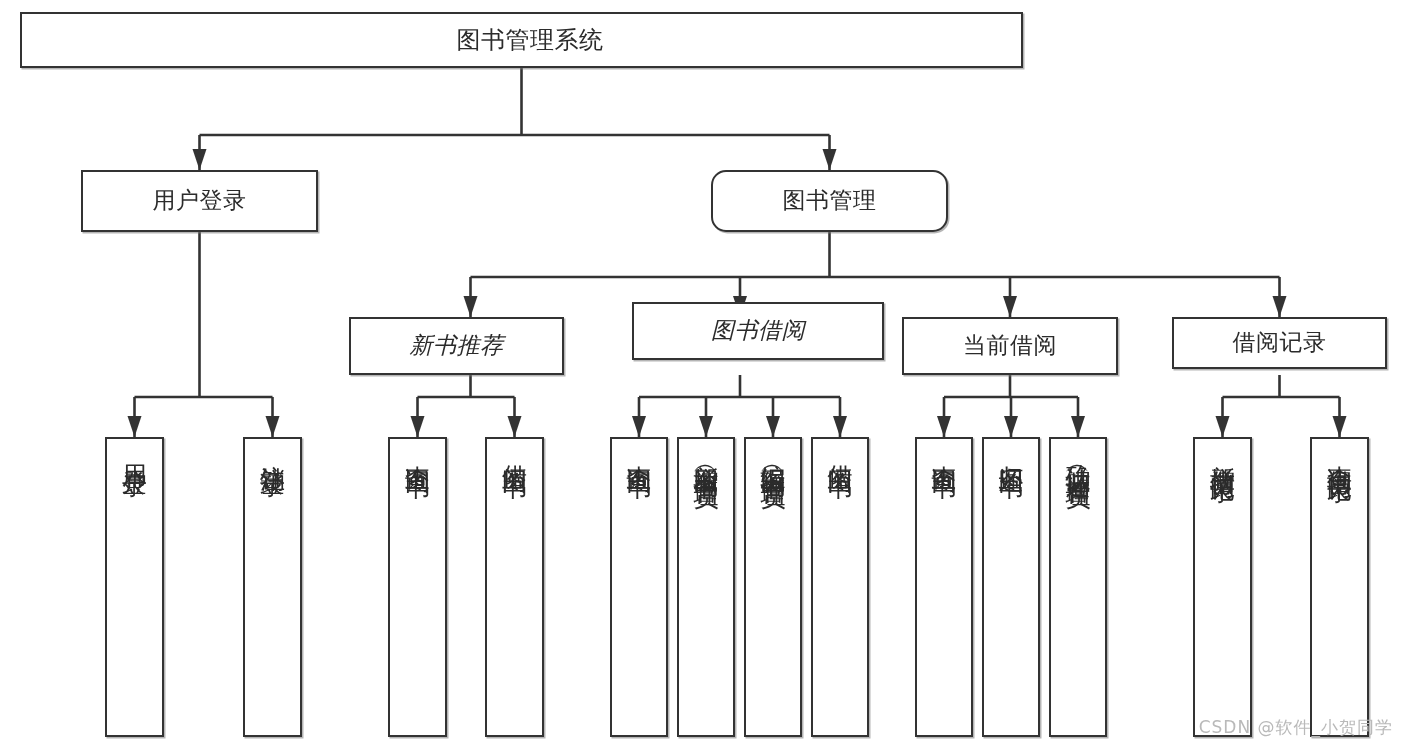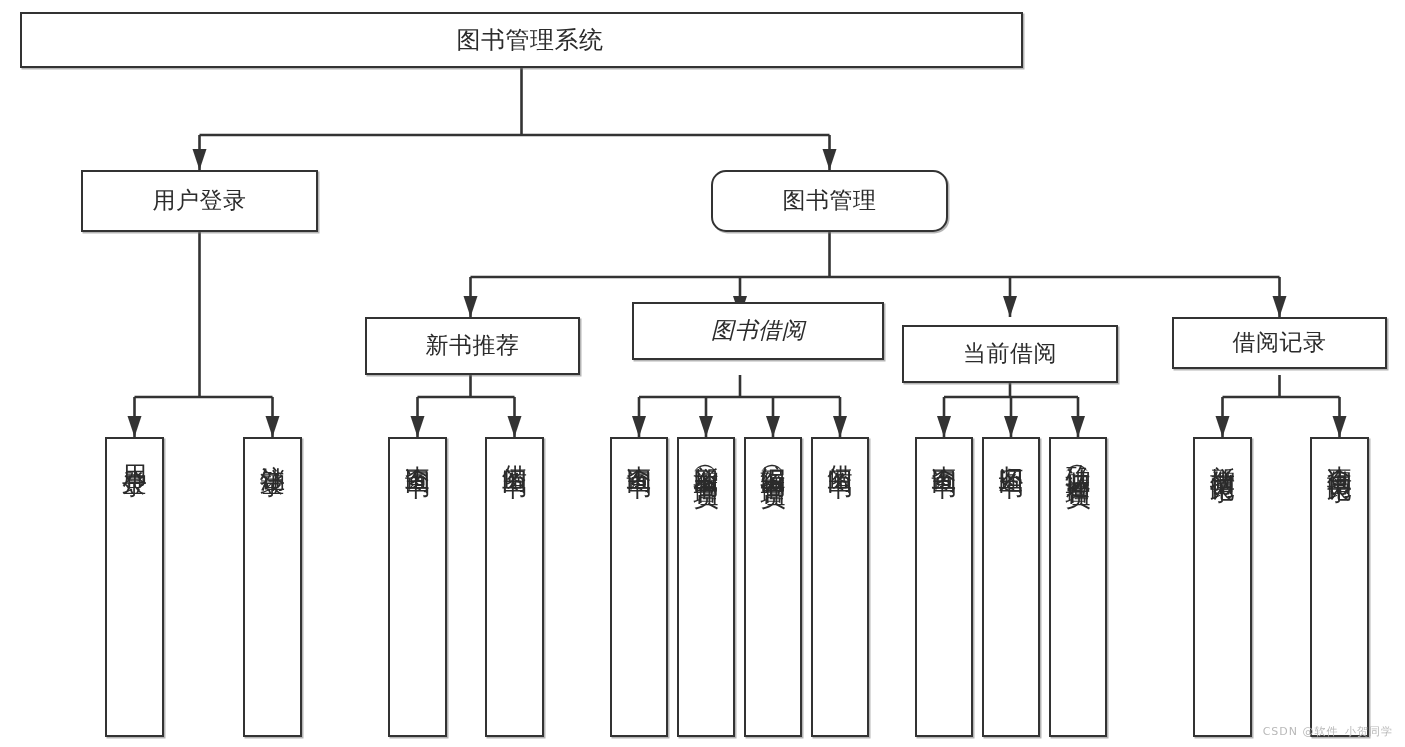--- a/index.html
+++ b/index.html
@@ -59,21 +59,21 @@
     text-orientation: upright;
     font-size: 25px;
     letter-spacing: 3px;
     line-height: 1;
     white-space: nowrap;
   }
   .watermark {
     position: absolute;
     right: 12px;
     bottom: 8px;
-    font-size: 11px;
+    font-size: 17px;
     color: #b9b9b9;
     letter-spacing: 1px;
     white-space: nowrap;
     z-index: 5;
   }
 </style>
 </head>
 <body>
 
 <div id="diagram-root">
@@ -134,27 +134,27 @@
   <div id="node-layer">
       <div class="node horizontal root" style="left: 20px; top: 12px; width: 1003px; height: 56px; padding-left: 17px;">
         <span class="label">图书管理系统</span>
       </div>
       <div class="node horizontal" style="left: 81px; top: 170px; width: 237px; height: 62px;">
         <span class="label">用户登录</span>
       </div>
       <div class="node horizontal" style="left: 711px; top: 170px; width: 237px; height: 62px; border-radius: 15px;">
         <span class="label">图书管理</span>
       </div>
-      <div class="node horizontal" style="left: 365px; top: 317px; width: 215px; height: 58px;">
+      <div class="node horizontal" style="left: 349px; top: 317px; width: 215px; height: 58px; font-style: italic;">
         <span class="label">新书推荐</span>
       </div>
       <div class="node horizontal" style="left: 632px; top: 302px; width: 252px; height: 58px; font-style: italic;">
         <span class="label">图书借阅</span>
       </div>
-      <div class="node horizontal" style="left: 902px; top: 317px; width: 216px; height: 58px; margin-top: 8px;">
+      <div class="node horizontal" style="left: 902px; top: 317px; width: 216px; height: 58px;">
         <span class="label">当前借阅</span>
       </div>
       <div class="node horizontal" style="left: 1172px; top: 317px; width: 215px; height: 52px;">
         <span class="label">借阅记录</span>
       </div>
       <div class="node vertical" style="left: 105px; top: 437px; width: 59px; height: 300px;">
         <span class="label">用户登录</span>
       </div>
       <div class="node vertical" style="left: 243px; top: 437px; width: 59px; height: 300px;">
         <span class="label">注销登录</span>

